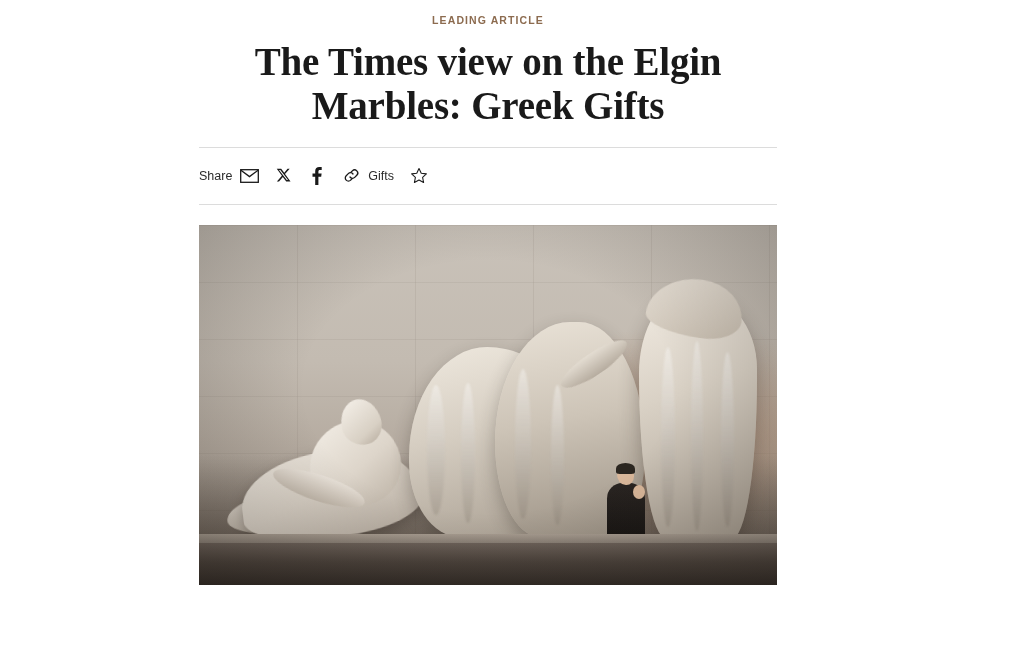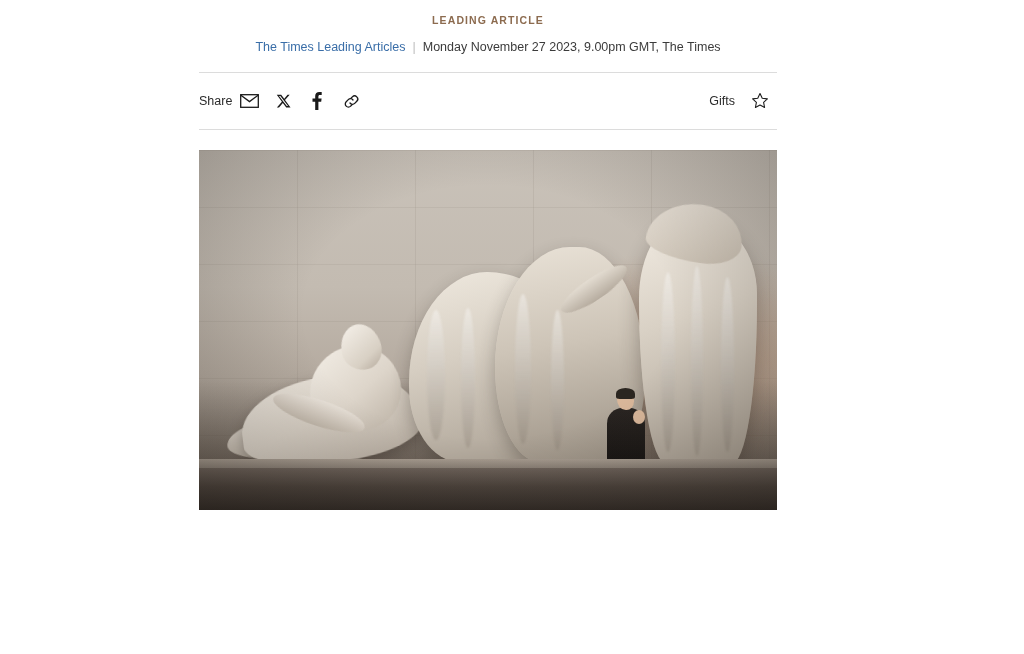--- a/index.html
+++ b/index.html
@@ -74,21 +74,20 @@
   }
   .rule {
     border: none;
     border-top: 1px solid #dcdcdc;
     margin: 0 0 0 0;
     height: 0;
   }
   .toolbar {
     display: flex;
     align-items: center;
-    justify-content: space-between;
     height: 56px;
     border-bottom: 1px solid #dcdcdc;
   }
   .toolbar-left, .toolbar-right {
     display: flex;
     align-items: center;
   }
   .toolbar-label {
     font-size: 12.5px;
     color: #2b2b2b;
@@ -293,25 +292,23 @@
   }
 </style>
 </head>
 <body>
 
 <div class="page">
   <div class="article">
 
     <div class="kicker">LEADING ARTICLE</div>
 
-
-
-    <div class="byline">
-      <a class="author" href="#">The Times Leading Articles</a><span class="sep">|</span><span>Monday November 27 2023, 9.00pm GMT, The Times</span>
-    </div>
+    <h1 class="headline">The Times view on the Elgin Marbles: Greek Gifts</h1>
+
+
 
     <hr class="rule">
 
     <div class="toolbar">
       <div class="toolbar-left">
         <span class="toolbar-label">Share</span>
 
         <span class="icon-btn">
           <svg width="19" height="14" viewBox="0 0 19 14" fill="none" stroke="#1a1a1a" stroke-width="1.3">
             <rect x="0.7" y="0.7" width="17.6" height="12.6"></rect>

